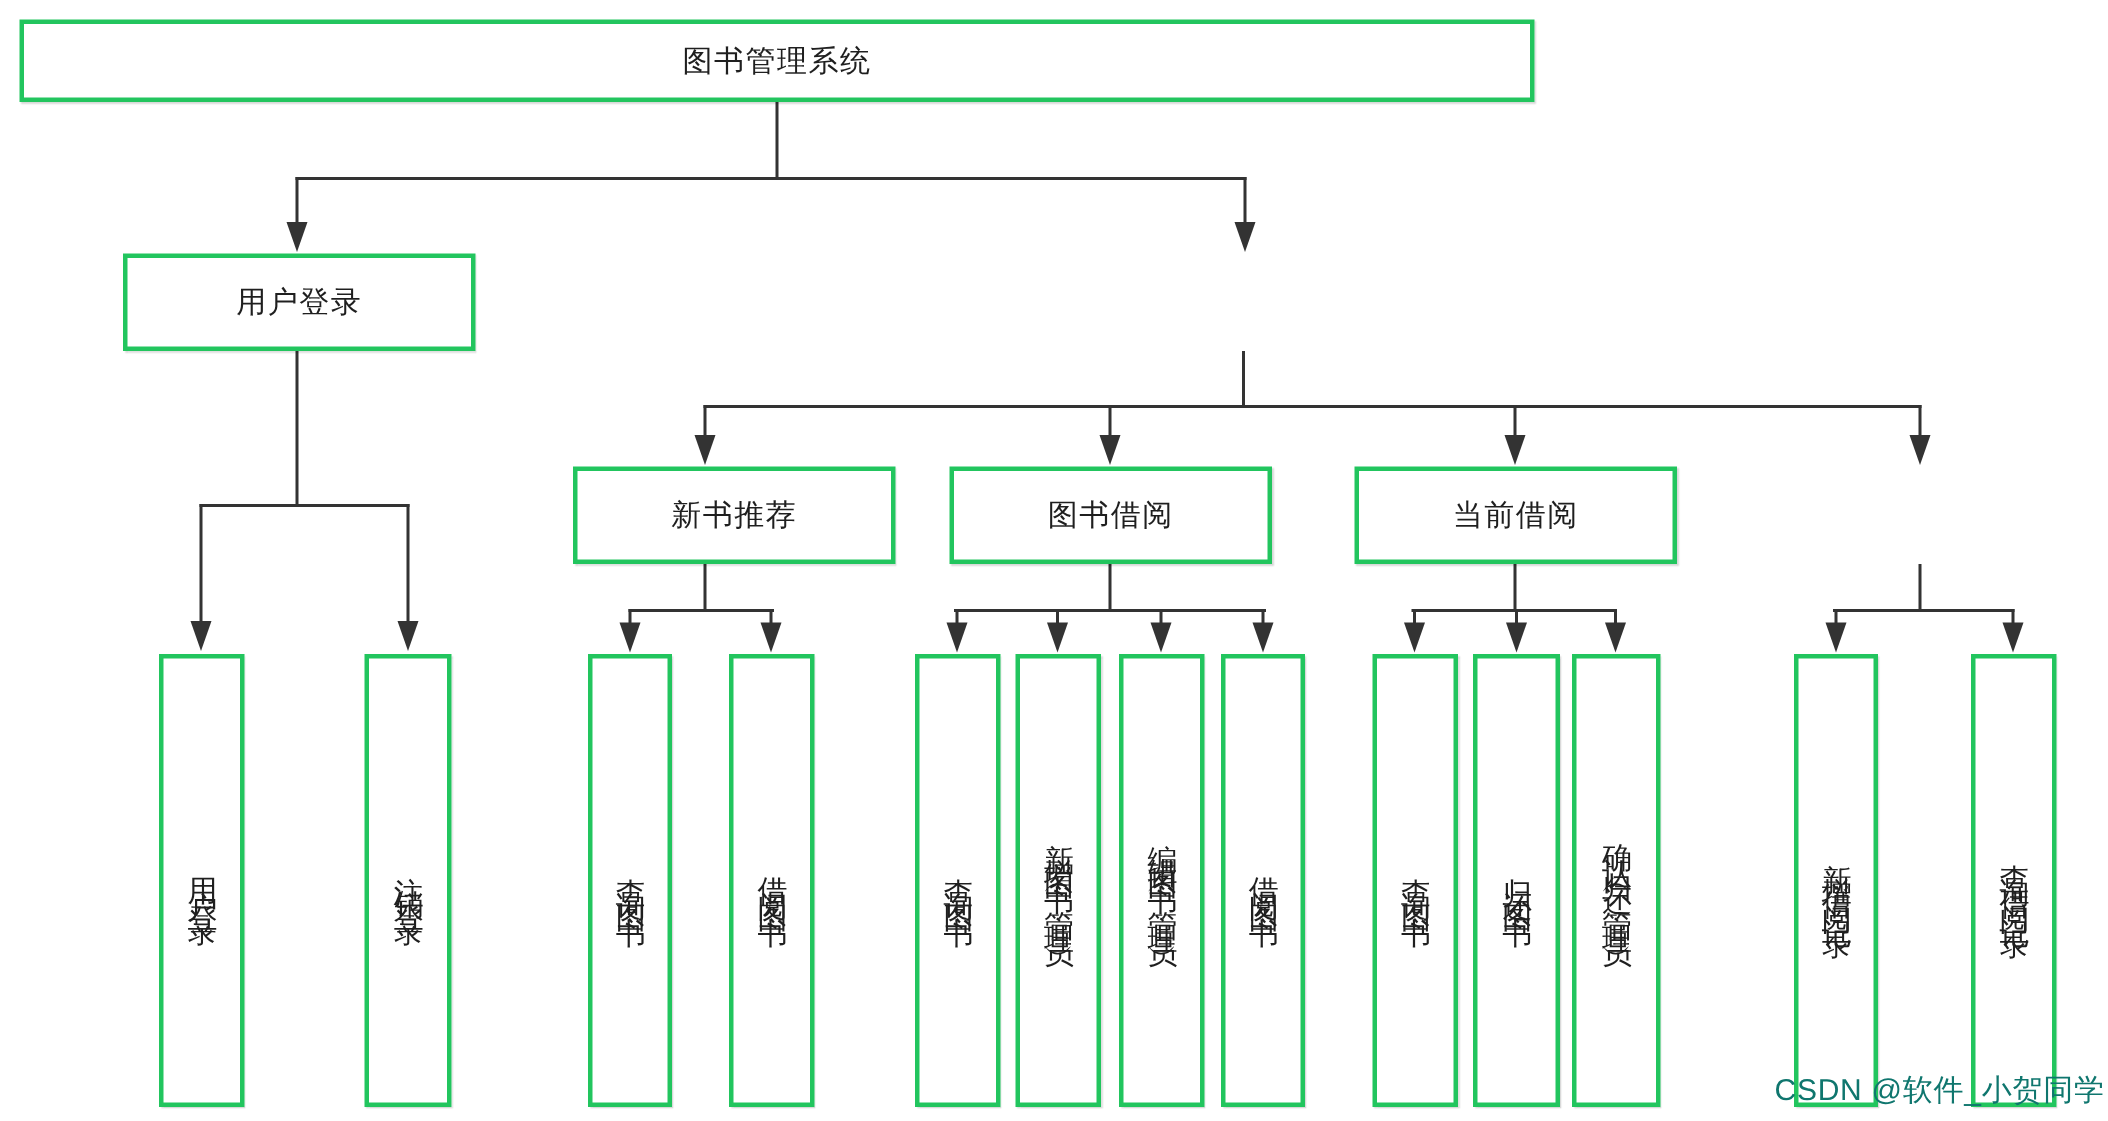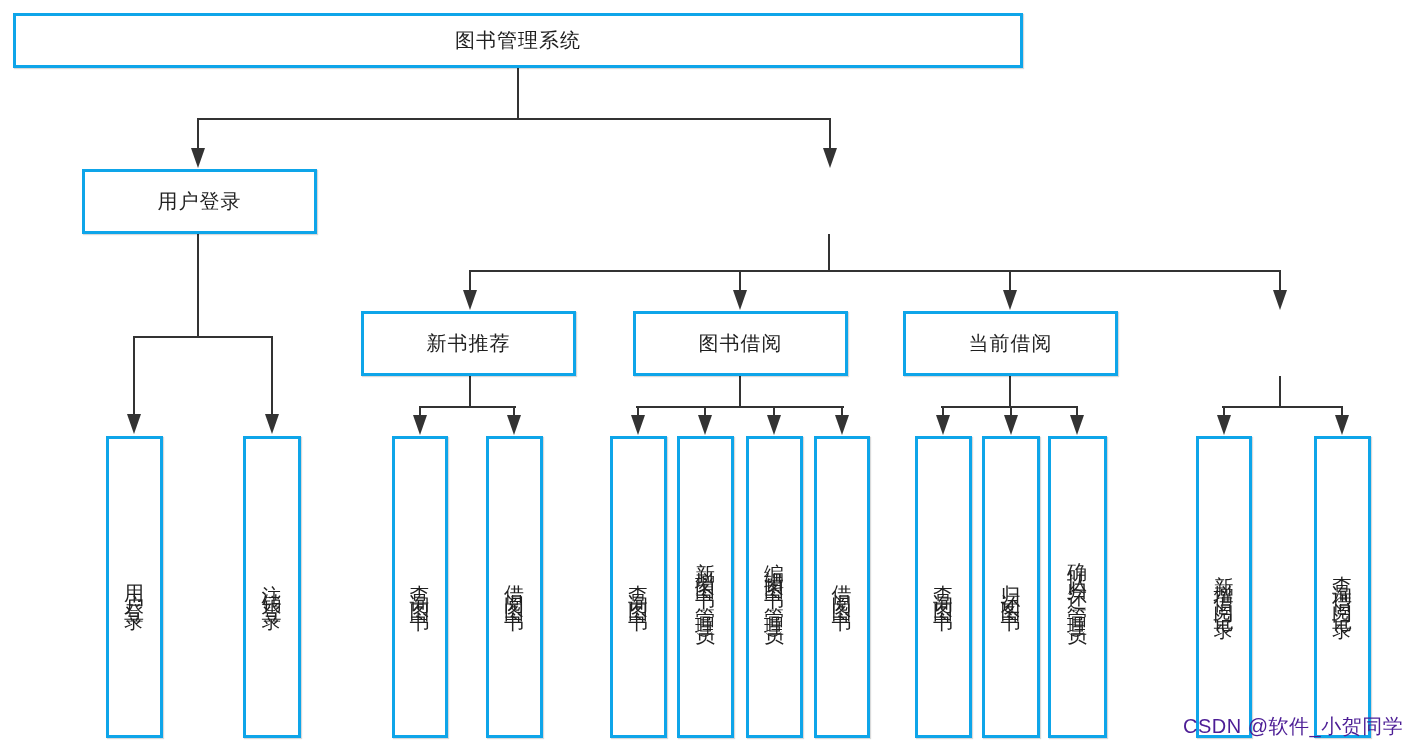--- a/index.html
+++ b/index.html
@@ -8,21 +8,21 @@
     width: 1405px;
     height: 747px;
     background: #ffffff;
     font-family: "Liberation Sans", "DejaVu Sans", sans-serif;
     color: #1f1f1f;
     overflow: hidden;
   }
   .box {
     position: absolute;
     box-sizing: border-box;
-    border: 3px solid #0ea5e9;
+    border: 3px solid #22c55e;
     background: #ffffff;
     display: flex;
     align-items: center;
     justify-content: center;
     font-size: 20px;
     letter-spacing: 1px;
     color: #1f1f1f;
     box-shadow: 1px 1px 1px rgba(0,0,0,0.15);
   }
   .vtext {
@@ -40,21 +40,21 @@
     width: 0; height: 0;
     border-left: 7px solid transparent;
     border-right: 7px solid transparent;
     border-top: 20px solid #333333;
   }
   .watermark {
     position: absolute;
     left: 1183px;
     top: 713px;
     font-size: 20px;
-    color: #4c1d95;
+    color: #0f766e;
     z-index: 5;
     letter-spacing: 0.5px;
     white-space: nowrap;
   }
 </style>
 </head>
 <body>
 
 <div id="stage">
 
@@ -120,21 +120,21 @@
   <div class="arrow" style="left:1335px;top:415px"></div>
 
   <div class="box" style="left:13px;top:13px;width:1010px;height:55px">
     <span>图书管理系统</span>
   </div>
 
   <div class="box" style="left:82px;top:169px;width:235px;height:65px">
     <span>用户登录</span>
   </div>
 
-  <div class="box" style="left:361px;top:311px;width:215px;height:65px">
+  <div class="box" style="left:382px;top:311px;width:215px;height:65px">
     <span>新书推荐</span>
   </div>
   <div class="box" style="left:903px;top:311px;width:215px;height:65px">
     <span>当前借阅</span>
   </div>
   <div class="box" style="left:633px;top:311px;width:215px;height:65px">
     <span>图书借阅</span>
   </div>
 
   <div class="box" style="left:106px;top:436px;width:57px;height:302px">

